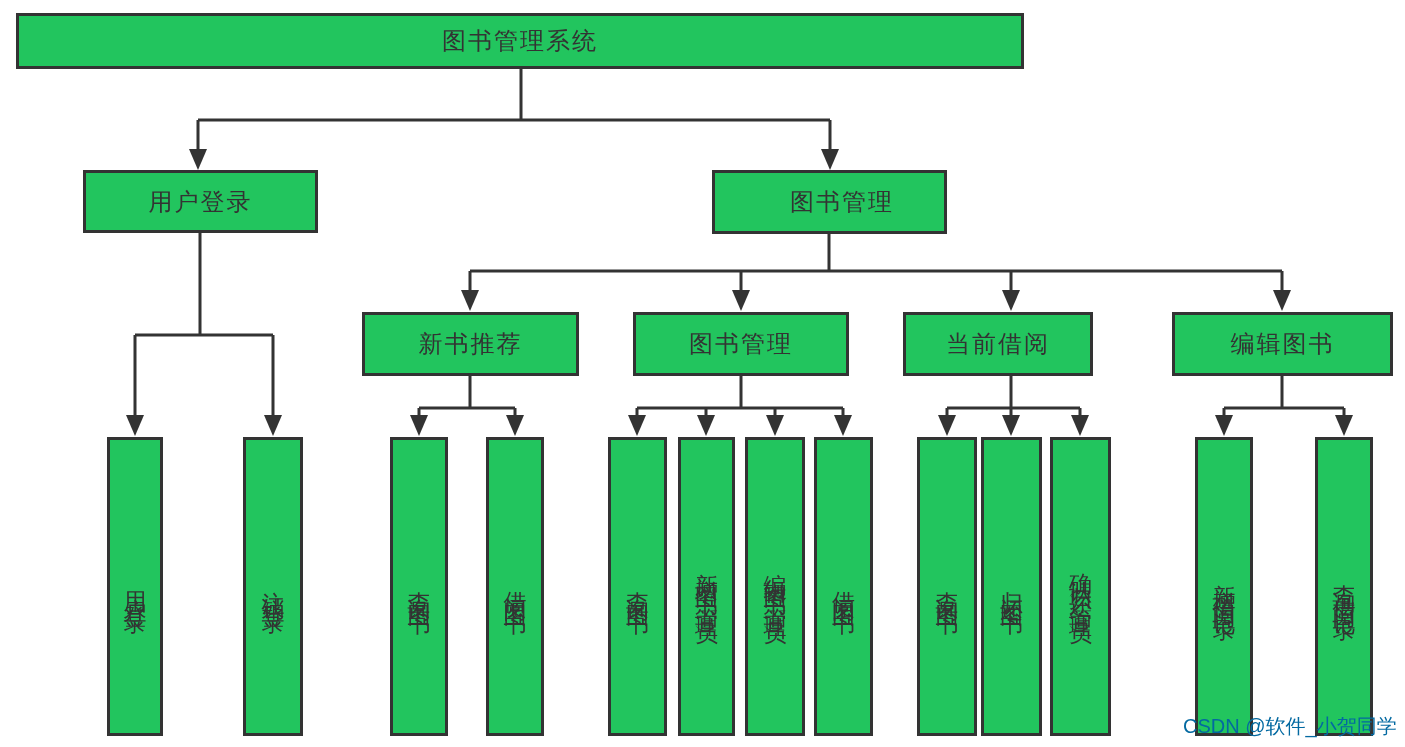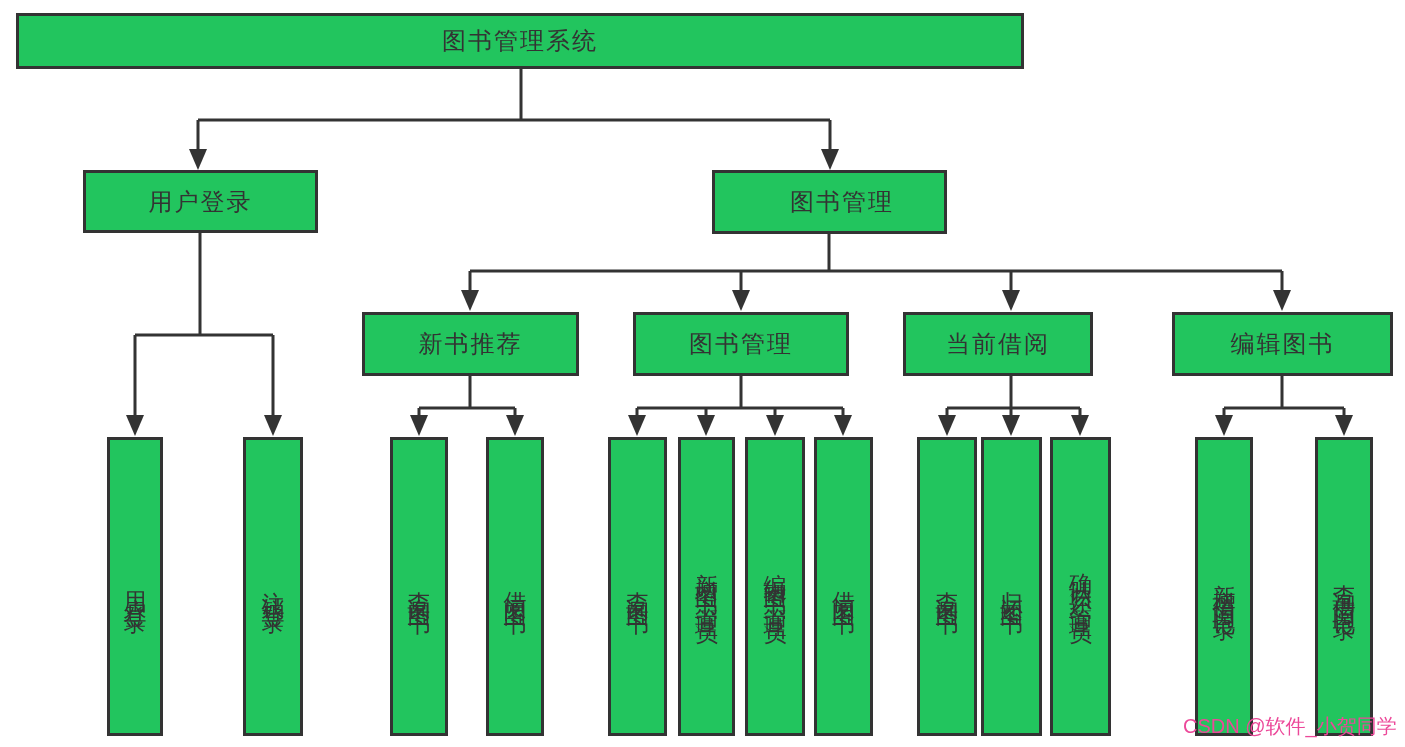--- a/index.html
+++ b/index.html
@@ -43,21 +43,21 @@
     font-size: 23px;
     letter-spacing: 7px;
     line-height: 1;
     color: #333333;
   }
   #watermark {
     position: absolute;
     left: 1183px;
     top: 713px;
     font-size: 20px;
-    color: #ec4899;
+    color: #0369a1;
     z-index: 3;
     white-space: nowrap;
   }
 </style>
 </head>
 <body>
 
 <div id="canvas">
 
   <svg id="connectors" width="1405" height="747" viewBox="0 0 1405 747">

